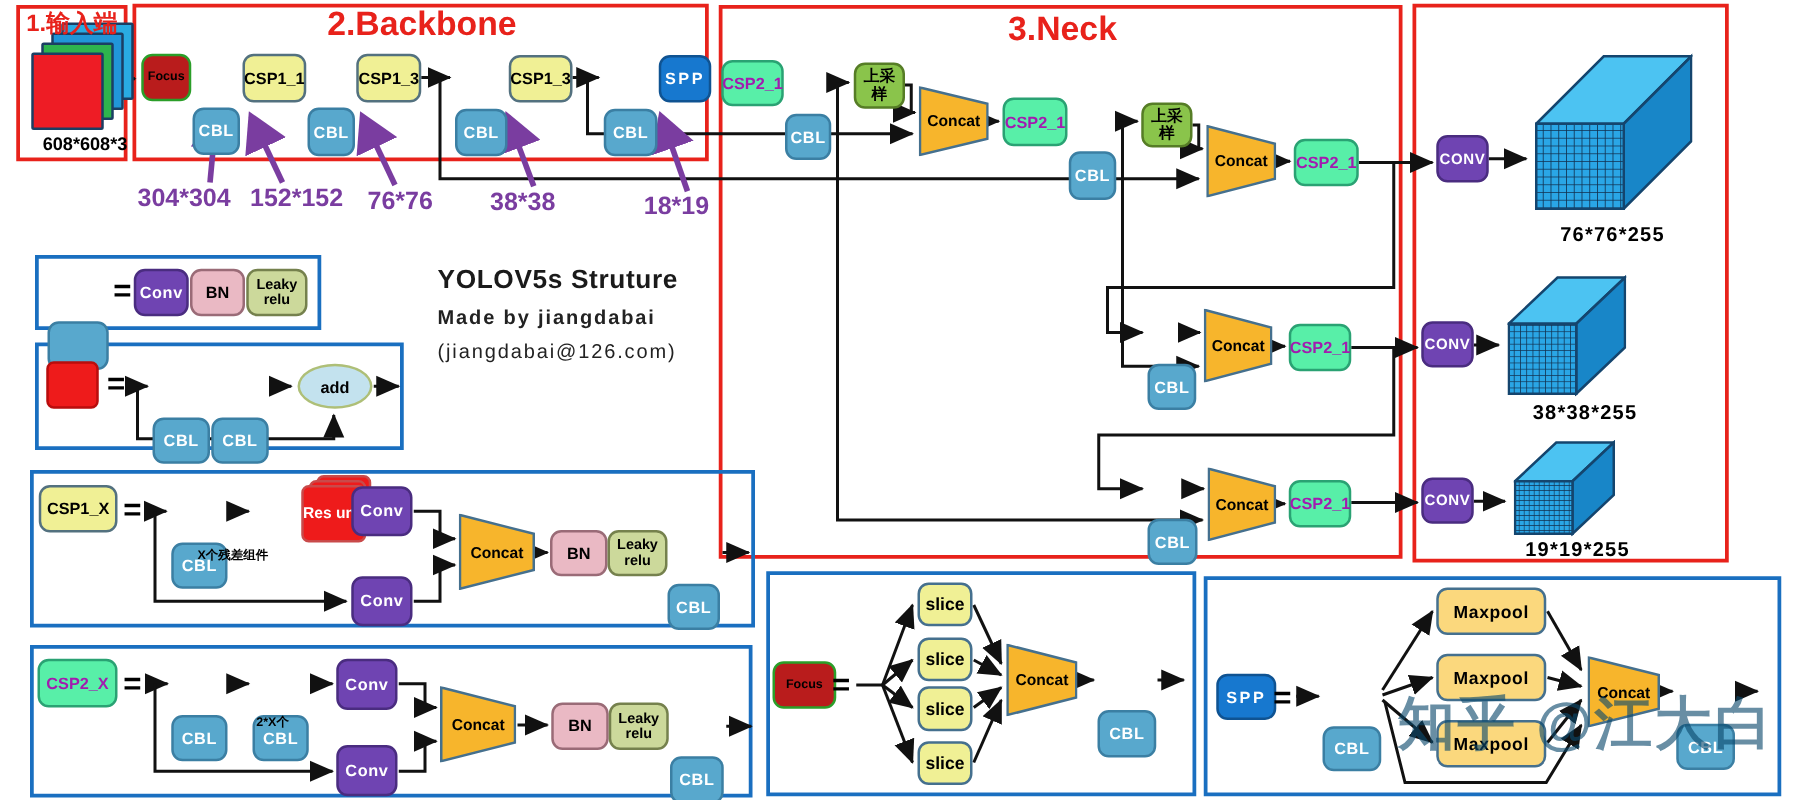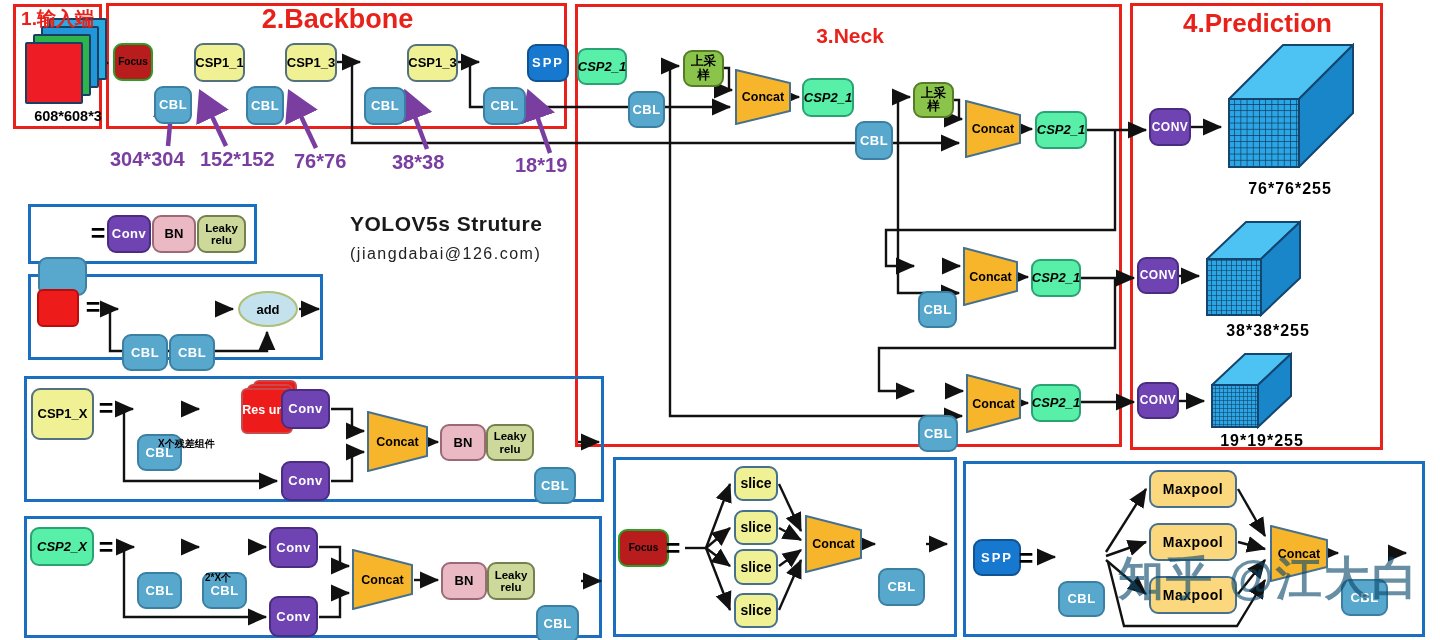--- a/index.html
+++ b/index.html
@@ -8,21 +8,21 @@
   .redbox{position:absolute;border:3px solid #e8221b;z-index:1;box-sizing:border-box;}
   .bluebox{position:absolute;border:3px solid #1a6fc0;z-index:1;box-sizing:border-box;}
   svg.wires{position:absolute;left:0;top:0;z-index:2;pointer-events:none;}
   .blk{position:absolute;box-sizing:border-box;display:flex;align-items:center;justify-content:center;
        font-weight:700;border-radius:9px;border:2px solid #000;font-size:13px;line-height:1.05;
        text-align:center;z-index:3;}
   .cbl{background:#58a8cd;border-color:#3b7fa3;color:#fff;letter-spacing:.5px;margin-top:43px;}
   .focus{background:#b91c1c;border-color:#2b9e29;color:#000;font-size:10px;}
   .csp1{background:#f0f095;border-color:#53717f;color:#000;}
   .spp{background:#1778cf;border-color:#0f5392;color:#fff;letter-spacing:2px;}
-  .csp2{background:#58efa8;border-color:#2aa273;color:#000000;font-style:italic;}
+  .csp2{background:#58efa8;border-color:#2aa273;color:#a21caf;}
   .ups{background:#8ac44b;border-color:#567d26;color:#000;font-size:12.5px;}
   .conv{background:#6f44b2;border-color:#4a2c80;color:#fff;font-size:12px;letter-spacing:.5px;}
   .bn{background:#eab9c4;border-color:#9a6b77;color:#000;}
   .leaky{background:#ccd99b;border-color:#75814d;color:#000;font-size:11.5px;padding:0 2px;}
   .mp{background:#fbd87d;border-color:#45708e;color:#000;font-size:14px;letter-spacing:.5px;}
   .slice{background:#f0f095;border-color:#45708e;color:#000;font-size:14px;}
   .addell{position:absolute;box-sizing:border-box;display:flex;align-items:center;justify-content:center;
           background:#c3e2ee;border:2px solid #aebf77;border-radius:50%;font-weight:700;font-size:13px;z-index:3;}
   .swres{position:absolute;background:#ee1b1b;border:2px solid #b90d0d;border-radius:6px;z-index:3;box-sizing:border-box;}
   .eq{position:absolute;display:flex;align-items:center;justify-content:center;font-size:25px;font-weight:700;z-index:3;color:#000;}
@@ -151,22 +151,21 @@
       <line x1="168" y1="146" x2="173" y2="92" marker-end="url(#ap)"></line>
       <line x1="226" y1="146" x2="201" y2="93" marker-end="url(#ap)"></line>
       <line x1="316" y1="148" x2="290" y2="93" marker-end="url(#ap)"></line>
       <line x1="427" y1="149" x2="406" y2="93" marker-end="url(#ap)"></line>
       <line x1="550" y1="153" x2="529" y2="93" marker-end="url(#ap)"></line>
     </g>
   </svg>
 
   <div class="sect-title" style="left:16px;top:6px;width:83px;font-size:19px">1.输入端</div>
   <div class="sect-title" style="left:240px;top:4px;width:195px;font-size:27px">2.Backbone</div>
-  <div class="sect-title" style="left:800px;top:24px;width:100px;font-size:21px">3.Neck</div>
-  <div class="sect-title" style="left:1155px;top:8px;width:205px;font-size:26px">4.Prediction</div>
+  <div class="sect-title" style="left:800px;top:8px;width:100px;font-size:27px">3.Neck</div>
 
   <div class="sq" style="left:49px;top:18px;background:#29abe2"></div>
   <div class="sq" style="left:41px;top:26px;background:#2196d8"></div>
   <div class="sq" style="left:33px;top:34px;background:#2eb44d"></div>
   <div class="sq" style="left:25px;top:42px;background:#ee1c25"></div>
   <div class="dimlabel" style="left:14px;top:108px;width:108px;font-size:14.5px;letter-spacing:0">608*608*3</div>
 
   <div class="blk focus" style="left:113px;top:43px;width:40px;height:38px">Focus</div>
   <div class="blk cbl" style="left:154px;top:43px;width:38px;height:38px">CBL</div>
   <div class="blk csp1" style="left:194px;top:43px;width:51px;height:39px">CSP1_1</div>
@@ -257,36 +256,37 @@
   <div class="dimlabel" style="left:1202px;top:432px;width:120px">19*19*255</div>
 
   <div class="plabel" style="left:110px;top:148px">304*304</div>
   <div class="plabel" style="left:200px;top:148px">152*152</div>
   <div class="plabel" style="left:294px;top:150px">76*76</div>
   <div class="plabel" style="left:392px;top:151px">38*38</div>
   <div class="plabel" style="left:515px;top:154px">18*19</div>
 
   <div class="credits">
     <div class="c1">YOLOV5s Struture</div>
+    <div class="c2">Made by jiangdabai</div>
     <div class="c3">(jiangdabai@126.com)</div>
   </div>
 
   <div class="blk cbl" style="left:38px;top:214px;width:49px;height:39px"></div>
   <div class="eq" style="left:88px;top:214px;width:20px;height:38px">=</div>
   <div class="blk conv" style="left:107px;top:215px;width:44px;height:38px;font-size:13px">Conv</div>
   <div class="blk bn" style="left:152px;top:215px;width:44px;height:38px">BN</div>
   <div class="blk leaky" style="left:197px;top:215px;width:49px;height:38px">Leaky relu</div>
 
   <div class="swres" style="left:37px;top:289px;width:42px;height:38px"></div>
   <div class="eq" style="left:83px;top:288px;width:20px;height:38px">=</div>
   <div class="blk cbl" style="left:122px;top:291px;width:46px;height:37px">CBL</div>
   <div class="blk cbl" style="left:169px;top:291px;width:46px;height:37px">CBL</div>
   <div class="addell" style="left:238px;top:291px;width:60px;height:36px">add</div>
 
-  <div class="blk csp1" style="left:31px;top:388px;width:63px;height:52px">CSP1_X</div>
+  <div class="blk csp1" style="left:31px;top:388px;width:63px;height:38px">CSP1_X</div>
   <div class="eq" style="left:96px;top:389px;width:20px;height:38px">=</div>
   <div class="blk cbl" style="left:137px;top:391px;width:45px;height:37px">CBL</div>
   <div class="resstack" style="left:202px;top:380px;width:60px;height:56px">
     <div class="rescard" style="left:12px;top:0;width:44px;height:44px"></div>
     <div class="rescard" style="left:6px;top:4px;width:46px;height:46px"></div>
     <div class="rescard" style="left:0;top:8px;width:52px;height:46px"></div>
     <span class="reslabel" style="left:0;top:8px;width:52px;height:46px">Res unit</span>
   </div>
   <div class="note" style="left:158px;top:437px">X个残差组件</div>
   <div class="blk conv" style="left:281px;top:389px;width:49px;height:40px;font-size:13px">Conv</div>

